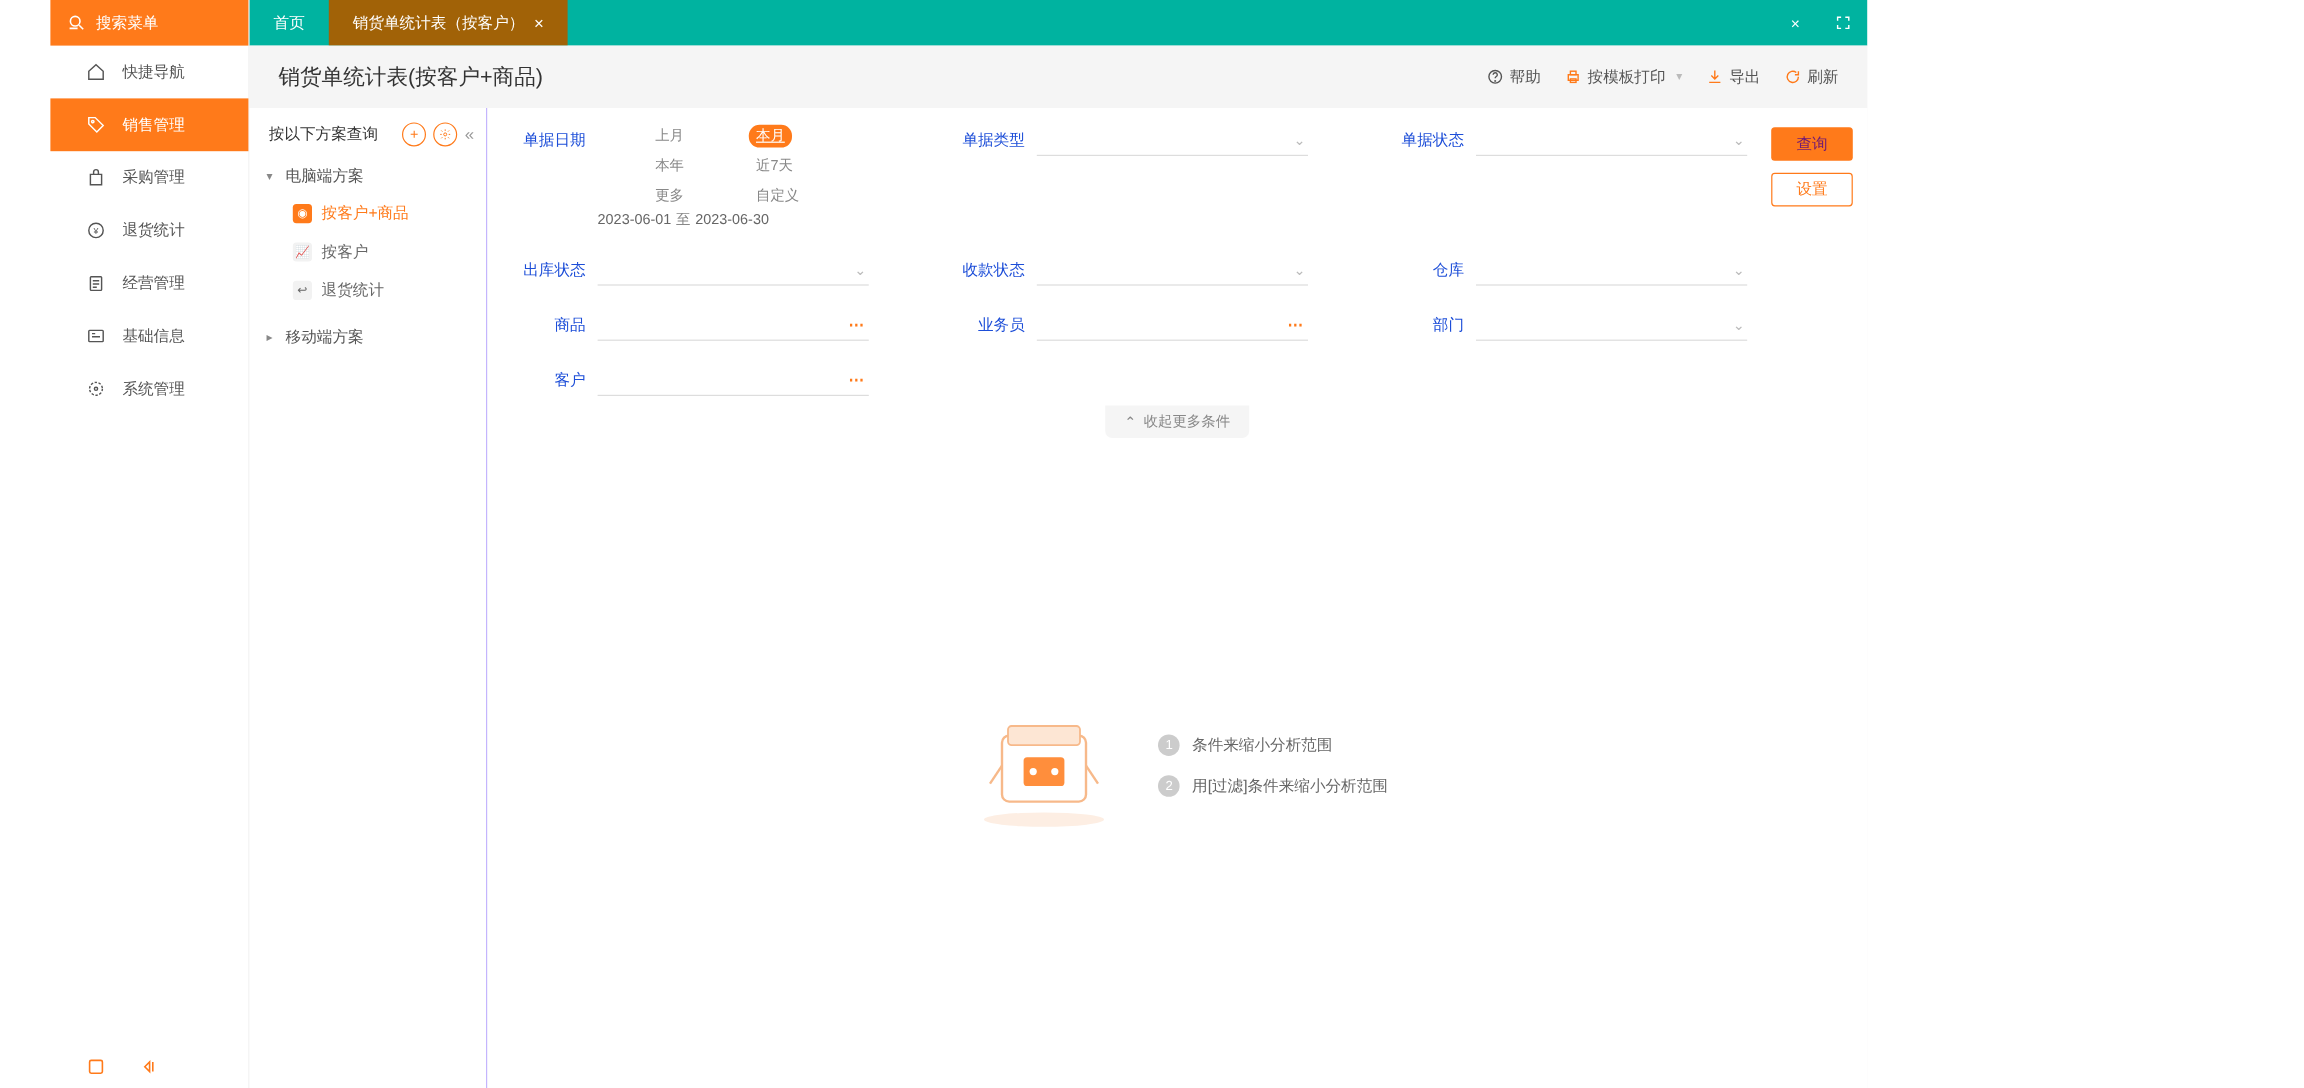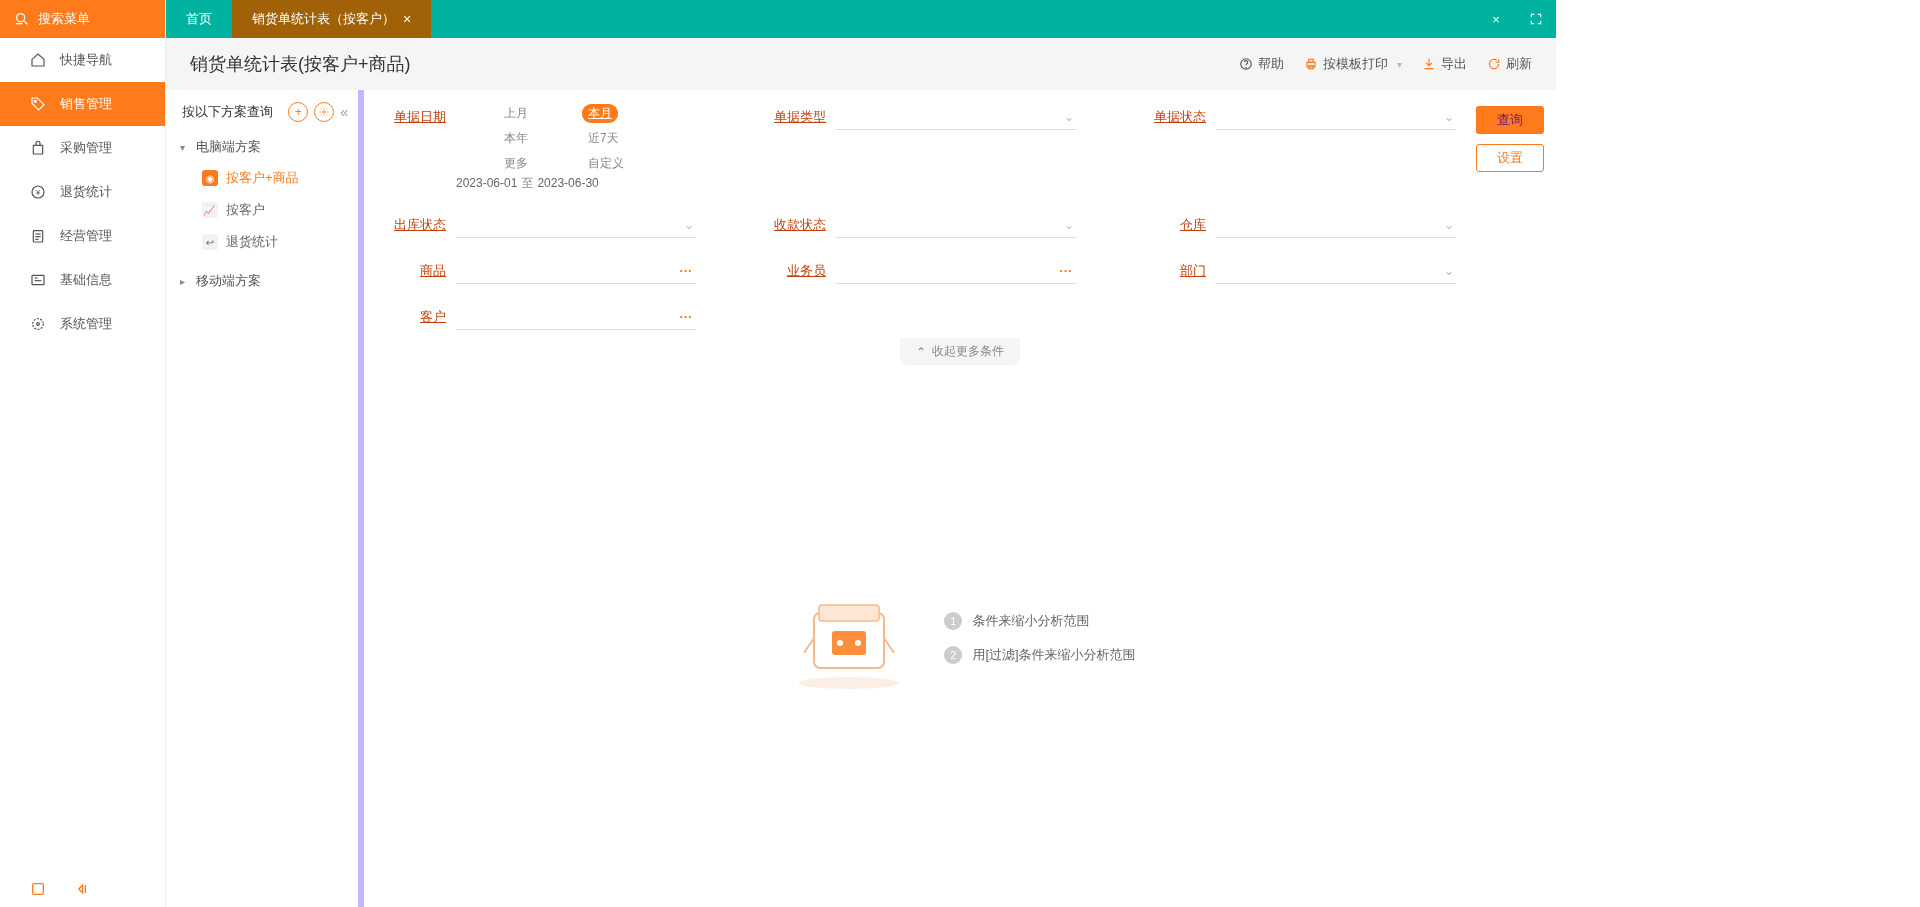--- a/index.html
+++ b/index.html
@@ -1,17 +1,17 @@
 <!DOCTYPE html>
 <html><head>
 <meta charset="utf-8">
 <style>
 * { margin: 0; padding: 0; box-sizing: border-box; }
 body { font-family: "Microsoft YaHei", "PingFang SC", sans-serif; font-size: 13px; color: #333; background: #fff; overflow: hidden; }
-.app { display: flex; height: 907px; width: 1556px; }
+.app { display: flex; height: 907px; width: 1556px; padding-left: 42px; }
 
 
 .sidebar { width: 166px; background: #fff; border-right: 1px solid #eee; display: flex; flex-direction: column; }
 .search-menu { height: 38px; background: #ff7a1a; color: #fff; display: flex; align-items: center; padding: 0 14px; gap: 8px; cursor: pointer; }
 .search-menu .icon { width: 16px; height: 16px; }
 .nav-item { height: 44px; display: flex; align-items: center; padding: 0 30px; gap: 14px; cursor: pointer; color: #555; }
 .nav-item.active { background: #ff7a1a; color: #fff; }
 .nav-item .nav-icon { width: 16px; height: 16px; flex-shrink: 0; }
 .sidebar-footer { margin-top: auto; height: 36px; display: flex; align-items: center; padding: 0 30px; gap: 30px; }
 .sidebar-footer span { color: #ff7a1a; cursor: pointer; }
@@ -31,40 +31,40 @@
 .page-header { height: 52px; background: #f5f5f5; display: flex; align-items: center; padding: 0 24px; gap: 25px; }
 .page-title { font-size: 18px; color: #333; font-weight: 400; }
 .page-header-actions { margin-left: auto; display: flex; align-items: center; gap: 20px; }
 .hdr-action { display: flex; align-items: center; gap: 5px; color: #555; cursor: pointer; font-size: 13px; }
 .hdr-action .refresh-icon, .hdr-action .export-arrow { color: #ff7a1a; }
 
 
 .body { flex: 1; display: flex; background: #fff; margin: 0; overflow: hidden; }
 
 
-.tree-panel { width: 198px; border-right: 6px solid #c4b5fd; background: #fff; padding: 12px 10px; }
+.tree-panel { width: 198px; border-right: 1px solid #c4b5fd; background: #fff; padding: 12px 10px; }
 .tree-header { display: flex; align-items: center; justify-content: space-between; color: #333; font-size: 13px; margin-bottom: 10px; padding-left: 6px;}
 .tree-header-icons { display: flex; gap: 6px; align-items: center; }
 .round-icon { width: 20px; height: 20px; border: 1px solid #ff7a1a; border-radius: 50%; display: flex; align-items: center; justify-content: center; color: #ff7a1a; font-size: 12px; cursor: pointer; }
 .round-icon.gear { border-color: #ff7a1a; }
 .collapse-icon { font-size: 14px; color: #999; cursor: pointer; }
 .tree-group { margin-top: 8px; }
 .tree-group-header { display: flex; align-items: center; gap: 6px; color: #555; cursor: pointer; padding: 6px 4px; }
 .tree-caret { font-size: 10px; color: #888; width: 10px; }
 .tree-item { display: flex; align-items: center; gap: 8px; padding: 7px 6px 7px 26px; cursor: pointer; color: #666; }
 .tree-item.active { color: #ff7a1a; }
 .tree-item-icon { width: 16px; height: 16px; display: flex; align-items: center; justify-content: center; background: #f2f2f2; border-radius: 3px; font-size: 10px;}
 .tree-item.active .tree-item-icon { background: #ff7a1a; color: #fff; }
 
 
 .filters-wrap { flex: 1; display: flex; flex-direction: column; }
 .filters { padding: 14px 12px 8px 12px; display: flex; gap: 20px; }
 .filters-cols { flex: 1; display: grid; grid-template-columns: 1fr 1fr 1fr; column-gap: 60px; row-gap: 20px; align-content: start; }
 .filter-field { display: flex; align-items: flex-start; }
-.filter-label { width: 80px; text-align: right; color: #c2410c; padding-top: 4px; padding-right: 10px; font-size: 13px; text-decoration: underline;}
+.filter-label { width: 80px; text-align: right; color: #1d4ed8; padding-top: 4px; padding-right: 10px; font-size: 13px;}
 .filter-control { flex: 1; border-bottom: 1px solid #ddd; min-height: 26px; position: relative; display: flex; align-items: center;}
 .filter-control .chev { margin-left: auto; color: #bbb; font-size: 12px; padding-right: 2px;}
 .filter-control .dots { margin-left: auto; color: #ff7a1a; letter-spacing: 2px; padding-right: 2px; font-weight: bold;}
 .date-presets { display: flex; gap: 6px; align-items: center; flex-wrap: wrap; font-size: 12px;}
 .date-preset { color: #888; cursor: pointer; padding: 1px 6px; border-radius: 9px; margin-left: 42px;}
 .date-preset.active { background: #ff7a1a; color: #fff; text-decoration: underline; }
 .date-range { color: #666; font-size: 12px; margin-top: 2px;}
 .date-sep { margin: 0 4px; color: #888; }
 
 .right-actions { width: 68px; display: flex; flex-direction: column; gap: 10px; align-items: stretch; padding-top: 2px;}

